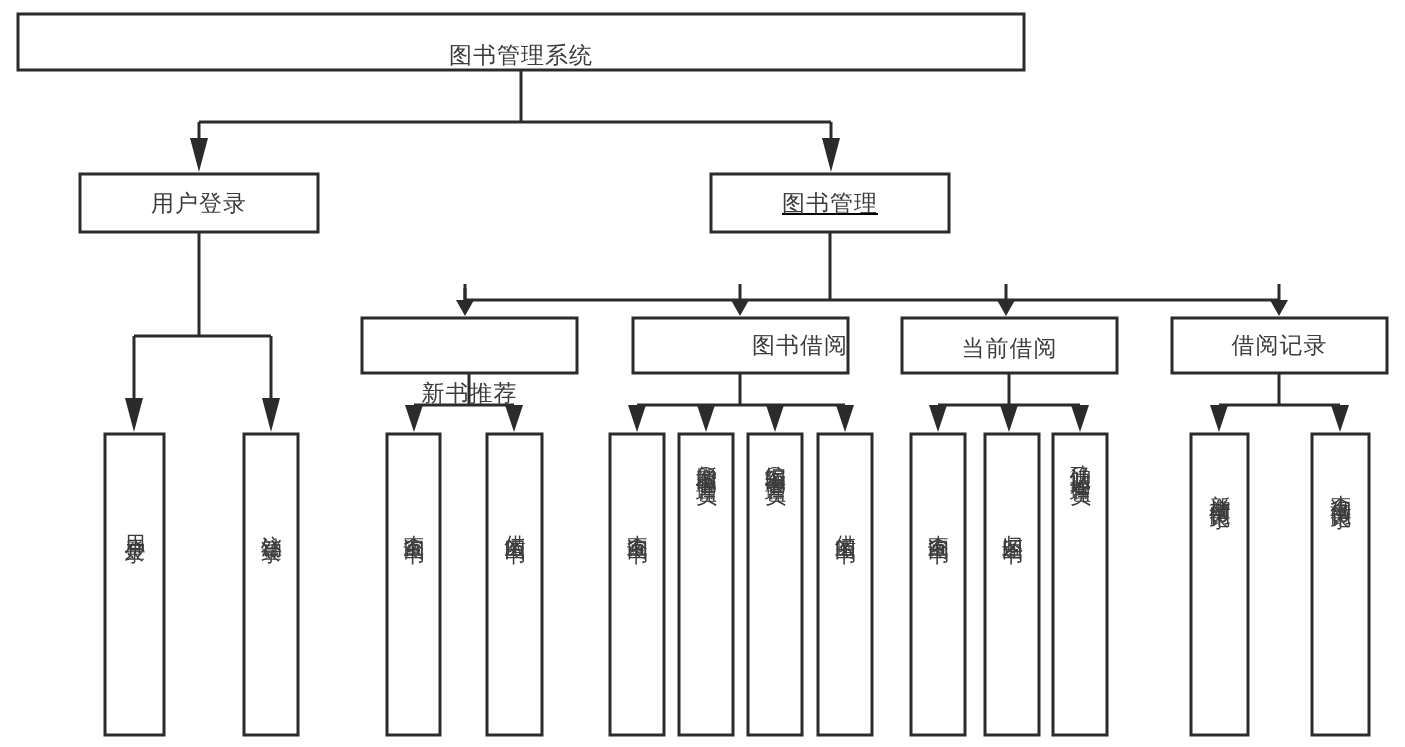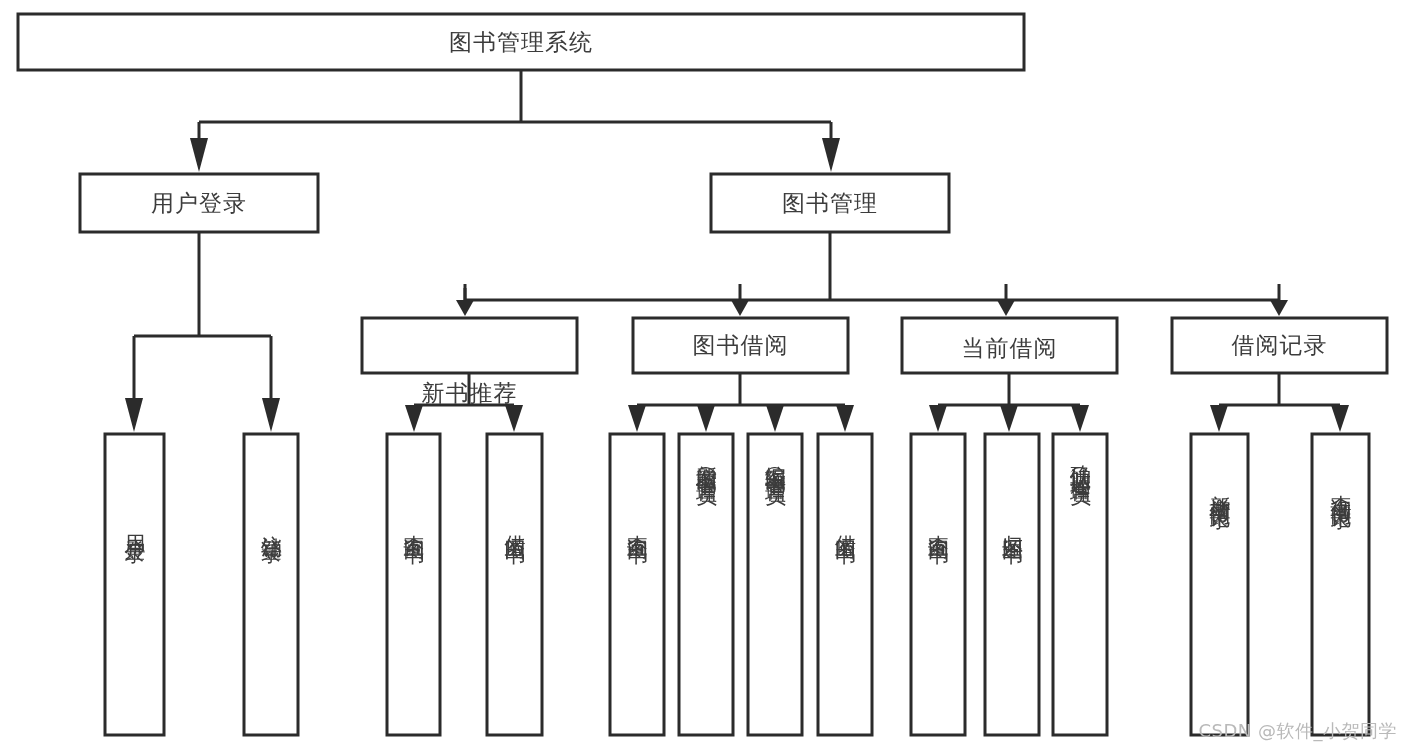--- a/index.html
+++ b/index.html
@@ -174,35 +174,35 @@
     <rect class="node-rect" x="818" y="434" width="54" height="301"></rect>
 
     <rect class="node-rect" x="911" y="434" width="54" height="301"></rect>
     <rect class="node-rect" x="985" y="434" width="54" height="301"></rect>
     <rect class="node-rect" x="1053" y="434" width="54" height="301"></rect>
 
     <rect class="node-rect" x="1191" y="434" width="57" height="301"></rect>
     <rect class="node-rect" x="1312" y="434" width="57" height="301"></rect>
   </svg>
 
-  <div class="hlabel-wrap" style="left:18px; top:14px; width:1006px; height:56px;">
+  <div class="hlabel-wrap" style="left:18px; top:27px; width:1006px; height:56px;">
     <span class="hlabel-text">图书管理系统</span>
   </div>
 
   <div class="hlabel-wrap" style="left:80px; top:174px; width:238px; height:58px;">
     <span class="hlabel-text">用户登录</span>
   </div>
-  <div class="hlabel-wrap" style="left:711px; top:174px; width:238px; height:58px;">
+  <div class="hlabel-wrap" style="left:711px; top:174px; width:238px; height:58px;text-decoration:underline;">
     <span class="hlabel-text">图书管理</span>
   </div>
 
   <div class="hlabel-wrap" style="left:362px; top:318px; width:215px; height:55px;margin-top:48px;">
     <span class="hlabel-text">新书推荐</span>
   </div>
-  <div class="hlabel-wrap" style="left:633px; top:318px; width:215px; height:55px;">
+  <div class="hlabel-wrap" style="left:633px; top:318px; width:215px; height:55px;justify-content:flex-end;">
     <span class="hlabel-text">图书借阅</span>
   </div>
   <div class="hlabel-wrap" style="left:902px; top:318px; width:215px; height:61px;">
     <span class="hlabel-text">当前借阅</span>
   </div>
   <div class="hlabel-wrap" style="left:1172px; top:318px; width:215px; height:55px;text-align:right;">
     <span class="hlabel-text">借阅记录</span>
   </div>
 
   <div class="vlabel-wrap" style="left:105px; top:434px; width:59px; height:301px; padding-top:84px;">
@@ -242,15 +242,14 @@
     <span class="vlabel-text">确认归还（管理员）</span>
   </div>
 
   <div class="vlabel-wrap" style="left:1191px; top:434px; width:57px; height:301px; padding-top:44px;">
     <span class="vlabel-text">新增借阅记录</span>
   </div>
   <div class="vlabel-wrap" style="left:1312px; top:434px; width:57px; height:301px; padding-top:44px;">
     <span class="vlabel-text">查询借阅记录</span>
   </div>
 
-  <div id="watermark">CSDN @软件_小贺同学</div>
 
 </div>
 
 </body></html>

